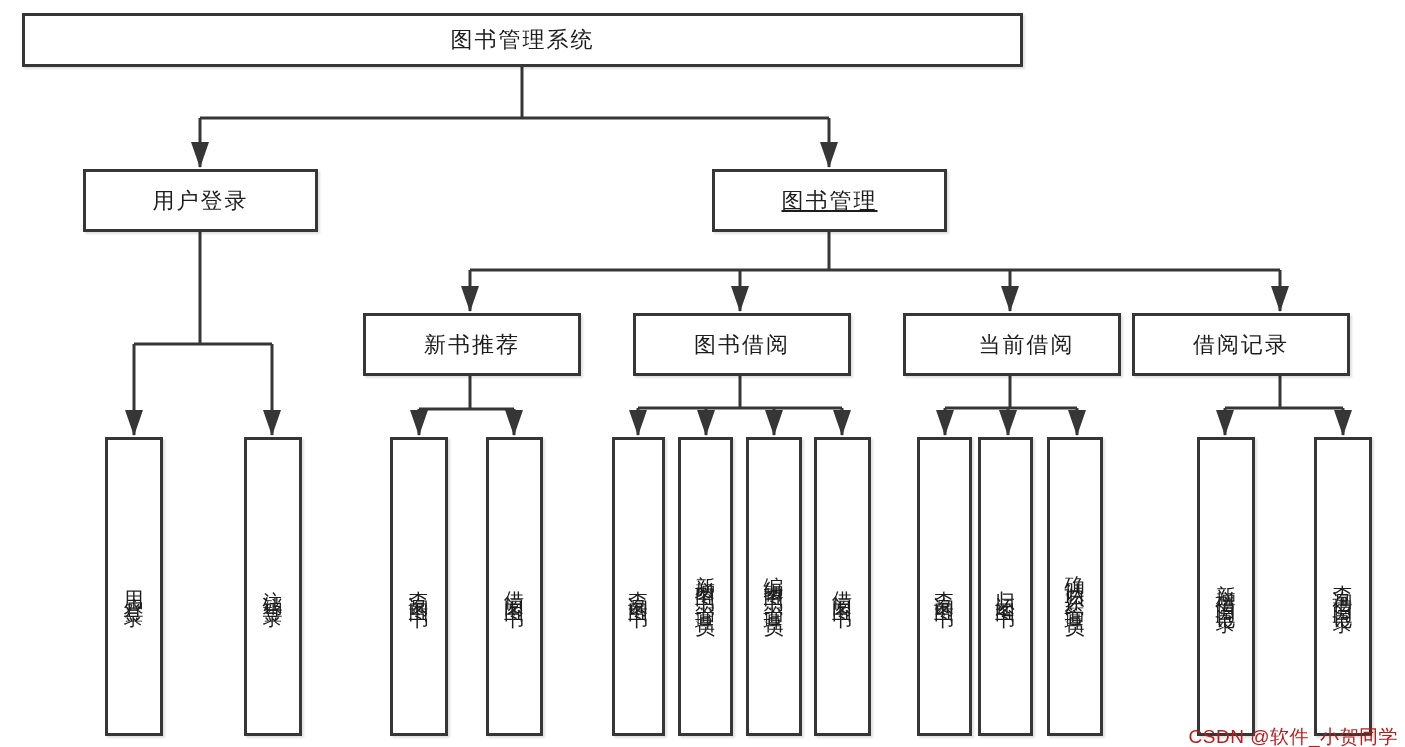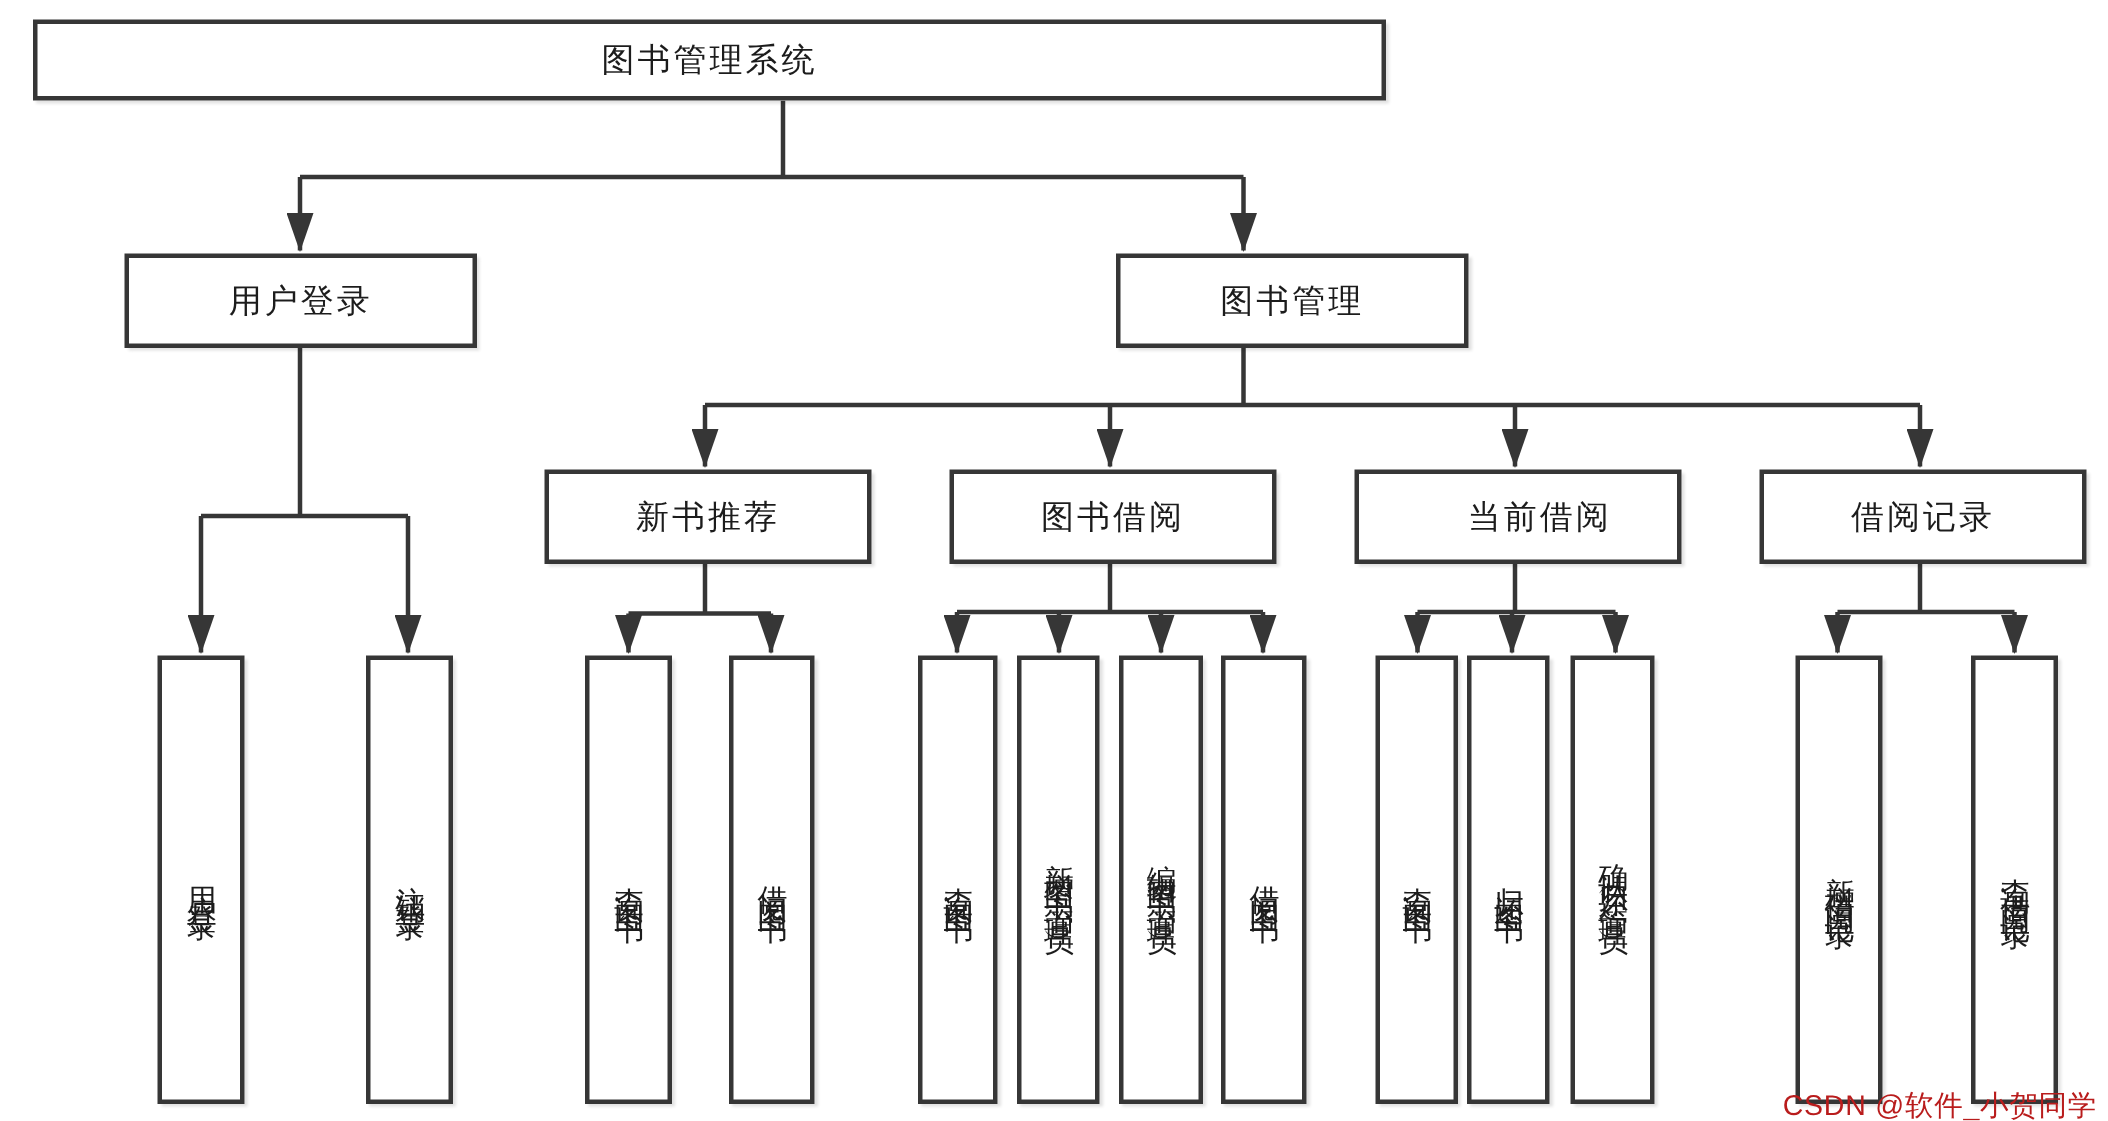--- a/index.html
+++ b/index.html
@@ -18,21 +18,21 @@
     border:3px solid #363636;
     background:#ffffff;
     display:flex;align-items:center;justify-content:center;
     box-shadow:2px 2px 2px rgba(0,0,0,0.12);
   }
   .hnode{
     font-size:22px;
     letter-spacing:2px;
     white-space:nowrap;
   }
-  .root{left:22px;top:13px;width:902px;height:54px;}
+  .root{left:22px;top:13px;width:1001px;height:54px;}
   .lvl1{height:63px;top:169px;width:235px;}
   .lvl2{height:63px;top:313px;width:218px;}
   .leaf{
     top:437px;height:299px;
   }
   .leaf span{
     writing-mode:vertical-rl;
     text-orientation:mixed;
     font-size:20px;
     letter-spacing:6px;
@@ -100,26 +100,26 @@
       <path d="M1077,408 V435" marker-end="url(#arrow)"></path>
 
       <path d="M1225,408 V435" marker-end="url(#arrow)"></path>
       <path d="M1343,408 V435" marker-end="url(#arrow)"></path>
     </g>
   </svg>
 
   <div class="node root hnode">图书管理系统</div>
 
   <div class="node lvl1 hnode" style="left:83px;">用户登录</div>
-  <div class="node lvl1 hnode" style="left:744px;">图书管理</div>
+  <div class="node lvl1 hnode" style="left:712px;text-decoration:underline;">图书管理</div>
 
   <div class="node lvl2 hnode" style="left:363px;">新书推荐</div>
   <div class="node lvl2 hnode" style="left:633px;">图书借阅</div>
   <div class="node lvl2 hnode" style="left:903px;padding-left:29px;">当前借阅</div>
-  <div class="node lvl2 hnode" style="left:1173px;">借阅记录</div>
+  <div class="node lvl2 hnode" style="left:1132px;">借阅记录</div>
 
   <div class="node leaf" style="left:105px;width:58px;">
     <span>用户登录</span>
   </div>
   <div class="node leaf" style="left:244px;width:58px;">
     <span>注销登录</span>
   </div>
 
   <div class="node leaf" style="left:390px;width:58px;">
     <span>查询图书</span>

